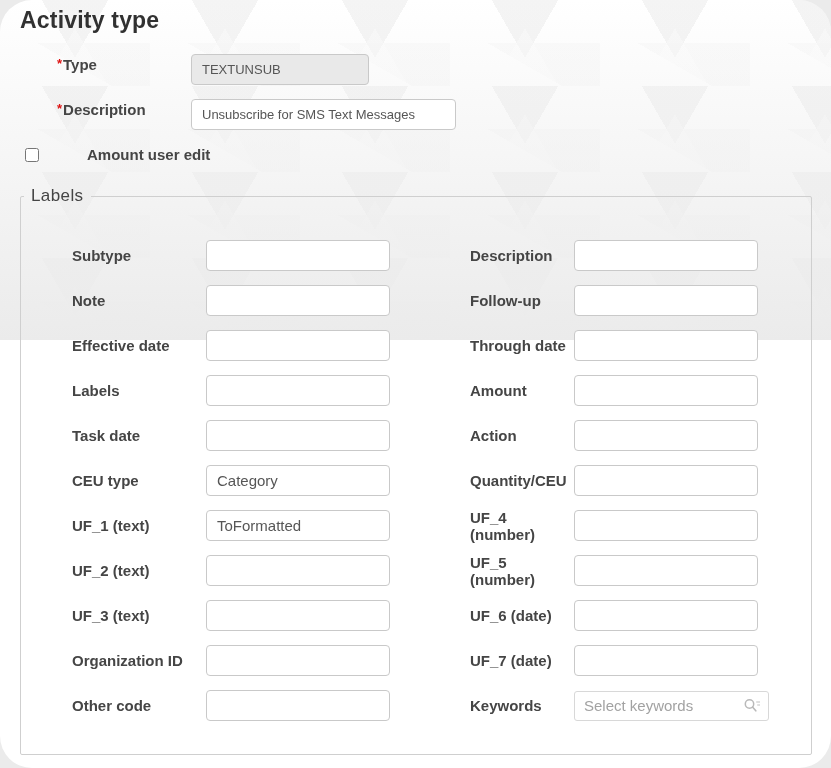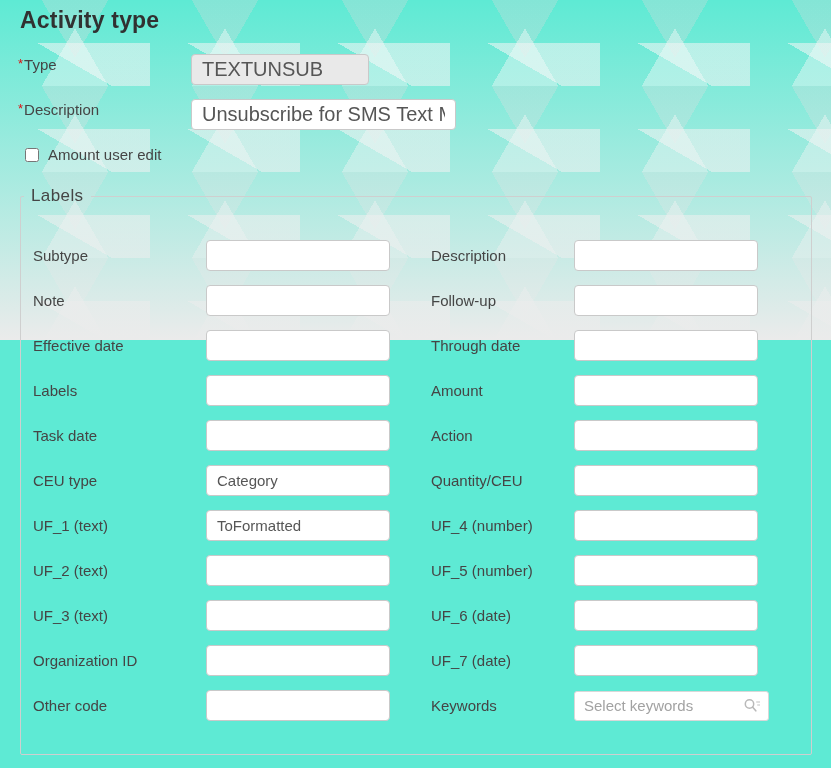--- a/index.html
+++ b/index.html
@@ -3,23 +3,24 @@
 <meta charset="utf-8">
 <style>
   * { box-sizing: border-box; }
   html, body { margin: 0; padding: 0; }
   body { background: #ebebeb; }
 
   .page {
     position: relative;
     width: 831px;
     height: 768px;
-    background: #5eead4;
+    background: #ffffff;
     overflow: hidden;
     font-family: "Liberation Sans", sans-serif;
+    border-radius: 32px;
   }
 
   
   .bg-pattern {
     position: absolute;
     left: 0; top: 0; right: 0;
     height: 340px;
     background:
       conic-gradient(from 150deg at 50% 33%, rgba(255,255,255,0.40) 0 60deg, rgba(0,0,0,0) 0),
       conic-gradient(from -30deg at 50% 67%, rgba(219,219,219,0.30) 0 60deg, rgba(0,0,0,0) 0),
@@ -38,38 +39,39 @@
     left: 20px; top: 7px;
     margin: 0;
     font-size: 23px;
     font-weight: 700;
     letter-spacing: 0.2px;
     color: #313131;
   }
 
   .flabel {
     font-size: 15px;
-    font-weight: 400;
+    font-weight: 700;
     color: #454545;
+    margin-left: 39px;
   }
   .req {
     color: #dd1111;
     font-size: 13px;
     position: relative;
     top: -2px;
     margin-right: 1px;
   }
 
   .text-input {
     height: 31px;
     border: 1px solid #c9c9c9;
     border-radius: 4px;
     background: #fff;
     color: #565656;
-    font-size: 20px;
+    font-size: 13px;
     padding: 0 10px;
     font-family: "Liberation Sans", sans-serif;
     outline: none;
   }
   .text-input.readonly {
     background: #e9e9e9;
   }
 
   .lbl-type  { position: absolute; left: 18px; top: 56px; }
   .inp-type  { position: absolute; left: 191px; top: 54px; width: 178px; }

